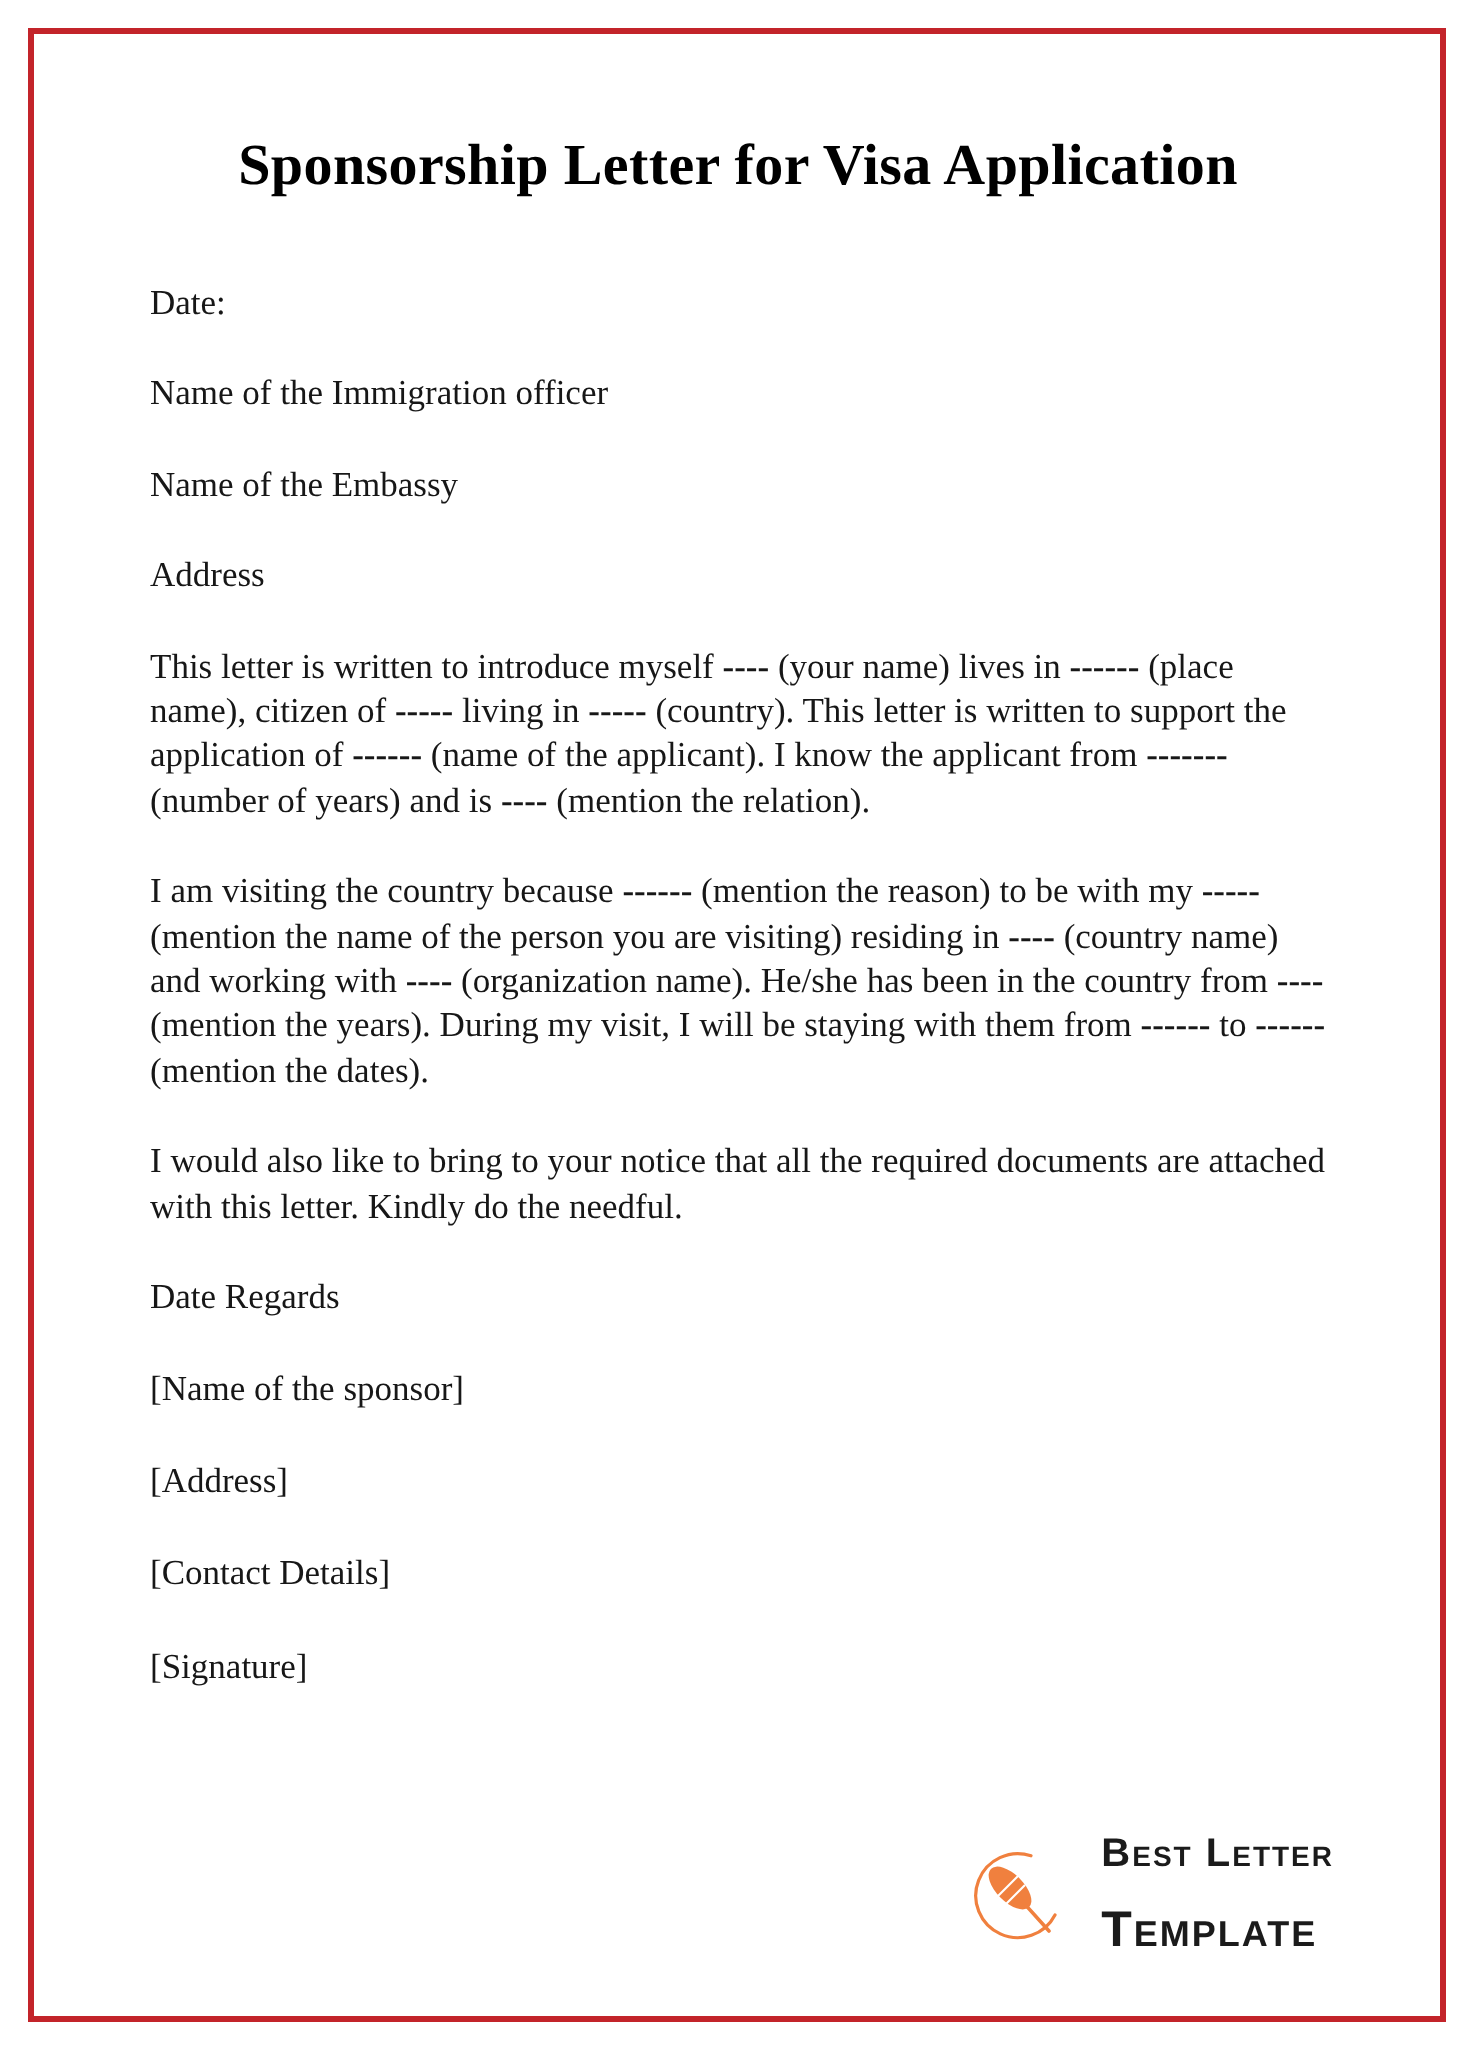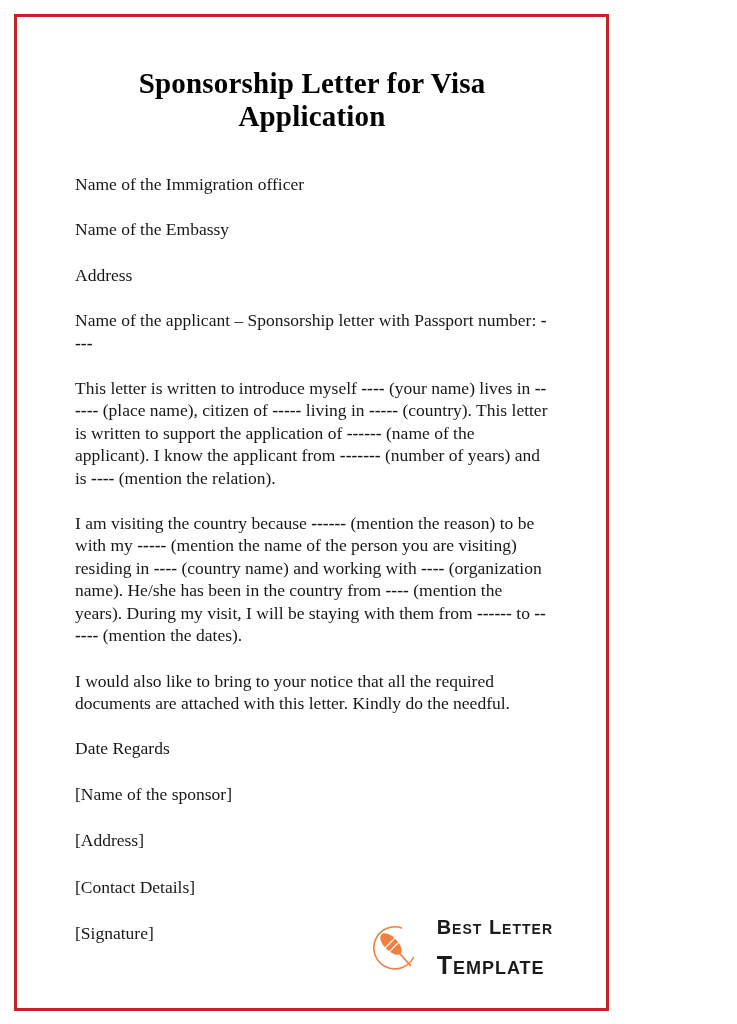--- a/index.html
+++ b/index.html
@@ -18,21 +18,21 @@
     width: 737px;
     height: 1024px;
     position: relative;
     font-family: "Liberation Serif", "DejaVu Serif", serif;
     color: #171717;
   }
   .page-frame {
     position: absolute;
     left: 14px;
     top: 14px;
-    width: 595px;
+    width: 709px;
     height: 997px;
     border: 3px solid var(--border-color);
     background: var(--page-bg);
   }
   .content {
     position: absolute;
     left: 0;
     top: 0;
     width: 100%;
     height: 100%;
@@ -89,24 +89,24 @@
 </style>
 </head>
 <body>
 
 <div class="page-frame">
   <div class="content">
 
     <h1 class="page-title">Sponsorship Letter for Visa Application</h1>
 
     <div class="letter">
+      <p class="rich">Date:</p>
       <p class="rich">Name of the Immigration officer</p>
       <p class="rich">Name of the Embassy</p>
       <p class="rich">Address</p>
-      <p class="rich">Name of the applicant – Sponsorship letter with Passport number: <b>----</b></p>
 
 
       <p class="rich">This letter is written to introduce myself <b>----</b> (your name) lives in <b>------</b> (place name), citizen of <b>-----</b> living in <b>-----</b> (country). This letter is written to support the application of <b>------</b> (name of the applicant). I know the applicant from <b>-------</b> (number of years) and is <b>----</b> (mention the relation).</p>
       <p class="rich">I am visiting the country because <b>------</b> (mention the reason) to be with my <b>-----</b> (mention the name of the person you are visiting) residing in <b>----</b> (country name) and working with <b>----</b> (organization name). He/she has been in the country from <b>----</b> (mention the years). During my visit, I will be staying with them from <b>------</b> to <b>------</b> (mention the dates).</p>
       <p class="rich">I would also like to bring to your notice that all the required documents are attached with this letter. Kindly do the needful.</p>
 
       <p>Date Regards</p>
 
       <p>[Name of the sponsor]</p>
 

